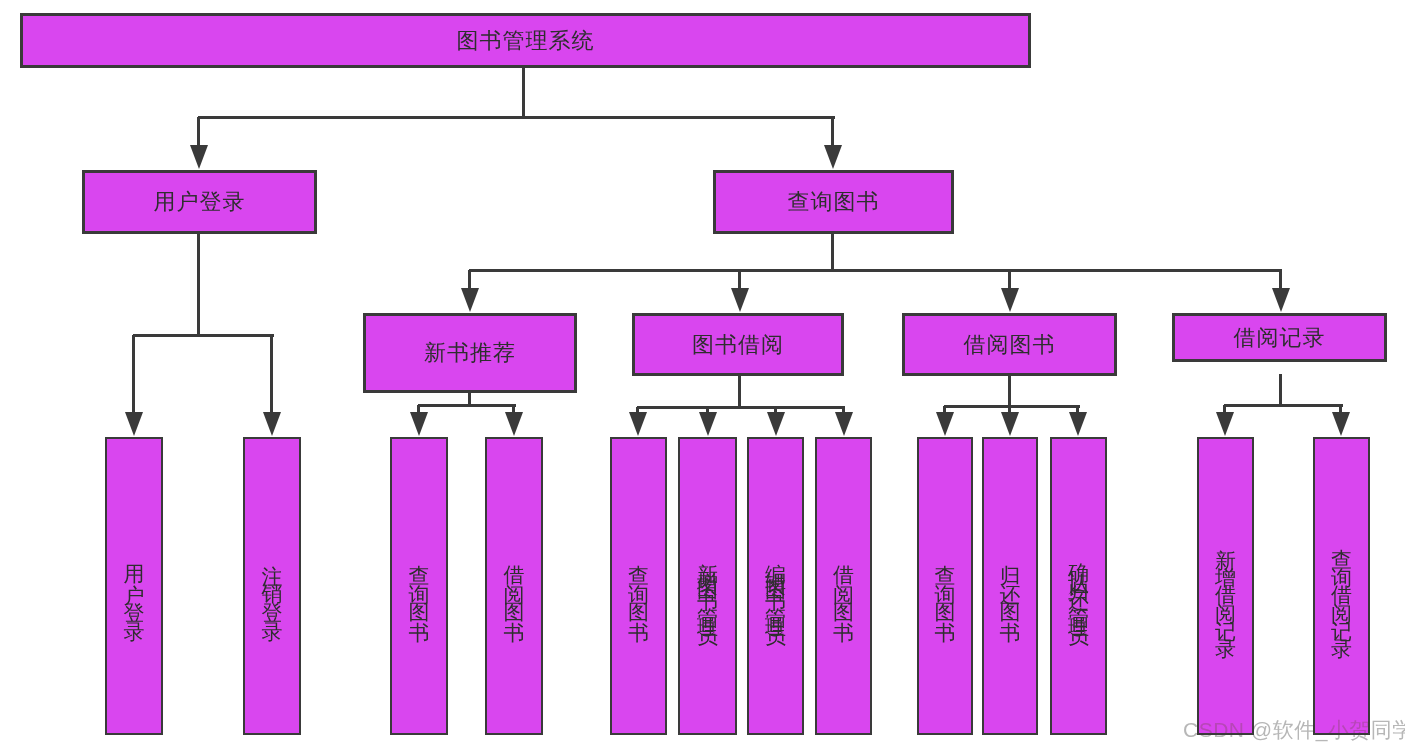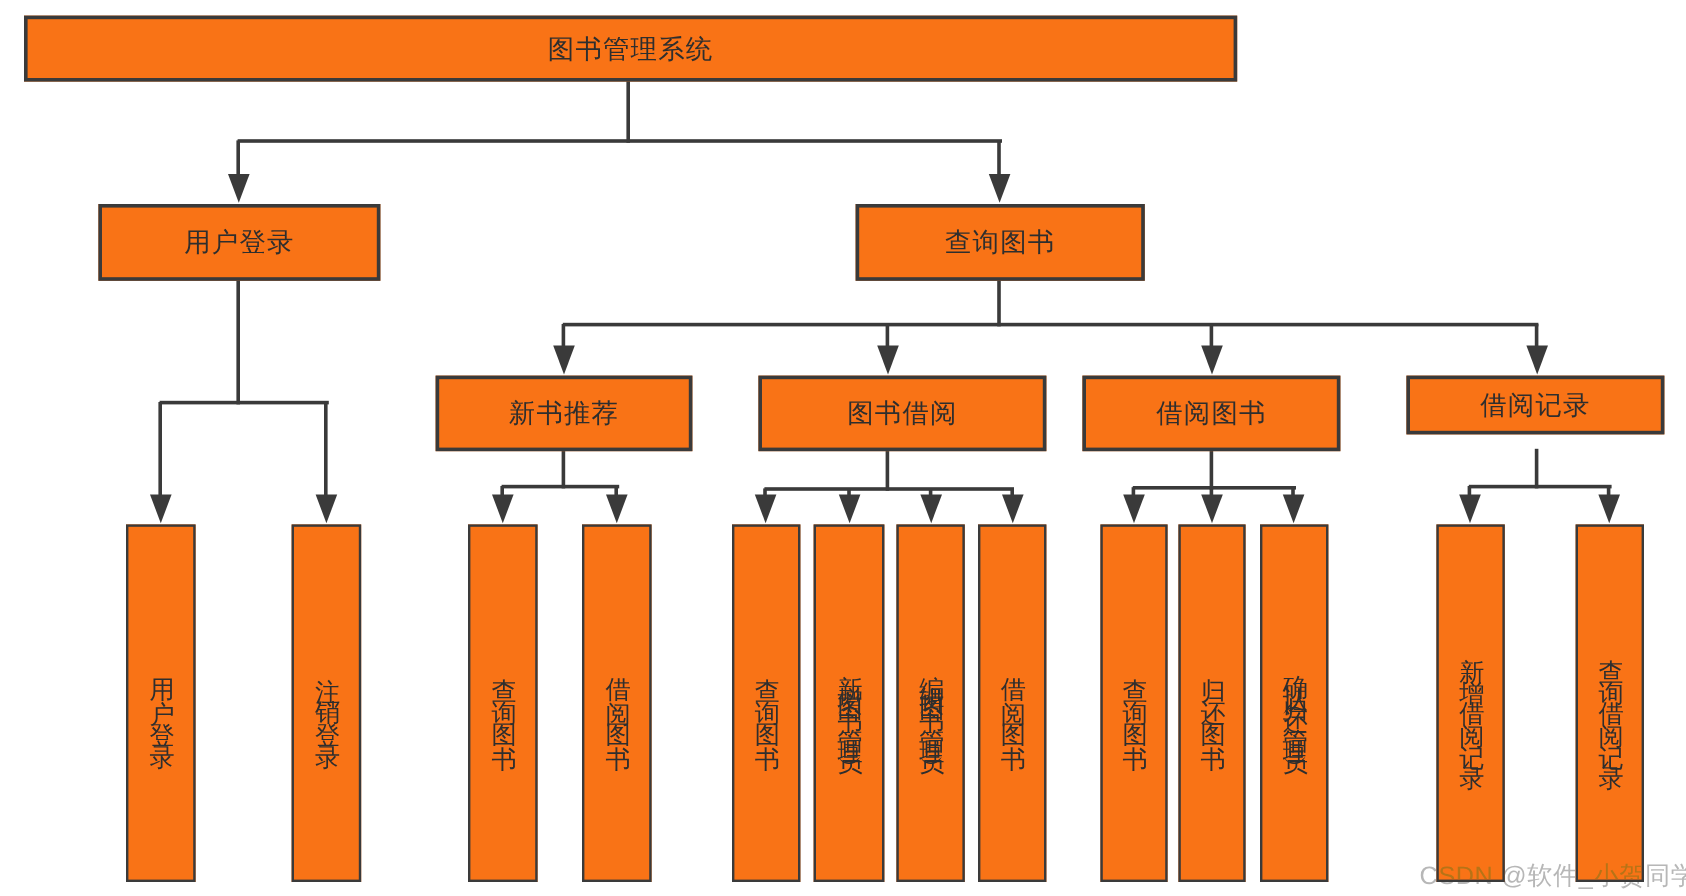--- a/index.html
+++ b/index.html
@@ -5,21 +5,21 @@
   html,body{margin:0;padding:0;background:#ffffff;}
   #canvas{
     position:relative;
     width:1405px;height:747px;
     background:#ffffff;
     overflow:hidden;
     font-family:"Liberation Sans","DejaVu Sans",sans-serif;
   }
   .node{
     position:absolute;
-    background:#f97316;
+    background:#d946ef;
     border:3px solid #3a3a3a;
     box-sizing:border-box;
     display:flex;
     align-items:center;
     justify-content:center;
     color:#2e2e2e;
     font-size:22px;
     letter-spacing:1px;
     z-index:2;
   }
@@ -72,25 +72,25 @@
   </div>
 
   <div class="node" style="left:82px;top:170px;width:235px;height:64px;">
     <span>用户登录</span>
   </div>
 
   <div class="node" style="left:713px;top:170px;width:241px;height:64px;">
     <span>查询图书</span>
   </div>
 
-  <div class="node" style="left:363px;top:313px;width:214px;height:63px;">
+  <div class="node" style="left:363px;top:313px;width:214px;height:80px;">
     <span>新书推荐</span>
   </div>
 
-  <div class="node" style="left:632px;top:313px;width:240px;height:63px;">
+  <div class="node" style="left:632px;top:313px;width:212px;height:63px;">
     <span>图书借阅</span>
   </div>
 
   <div class="node" style="left:902px;top:313px;width:215px;height:63px;">
     <span>借阅图书</span>
   </div>
 
   <div class="node" style="left:1172px;top:313px;width:215px;height:49px;">
     <span>借阅记录</span>
   </div>

